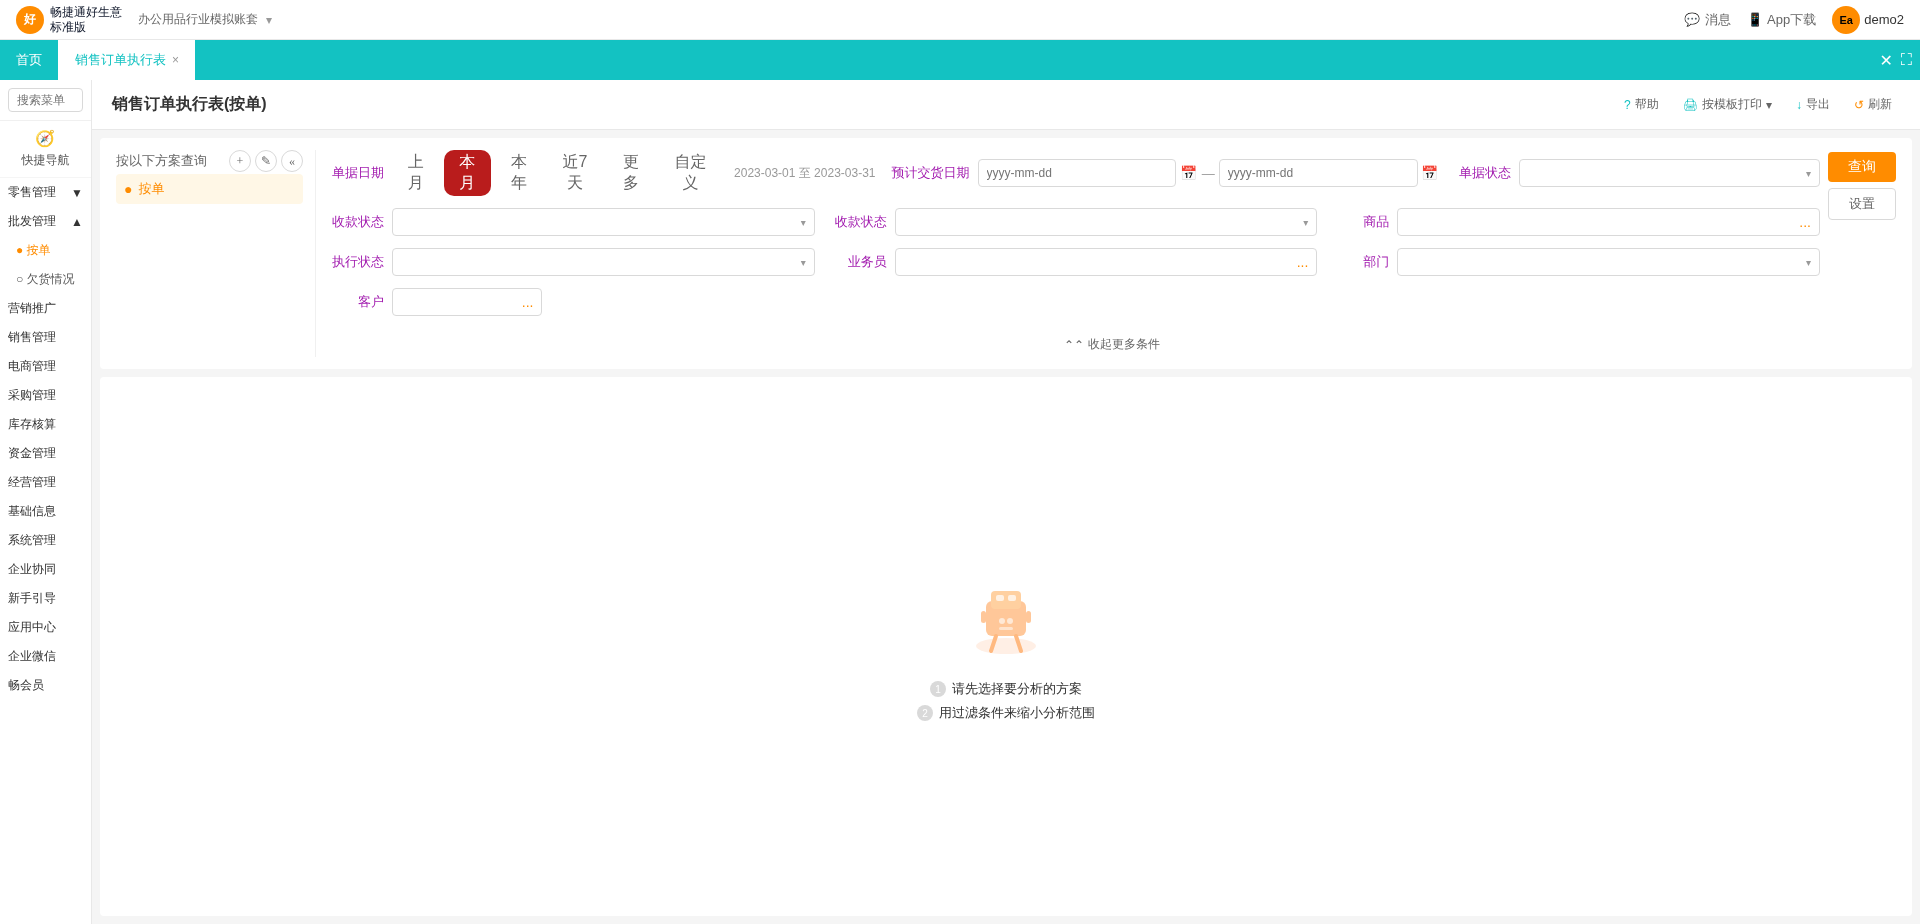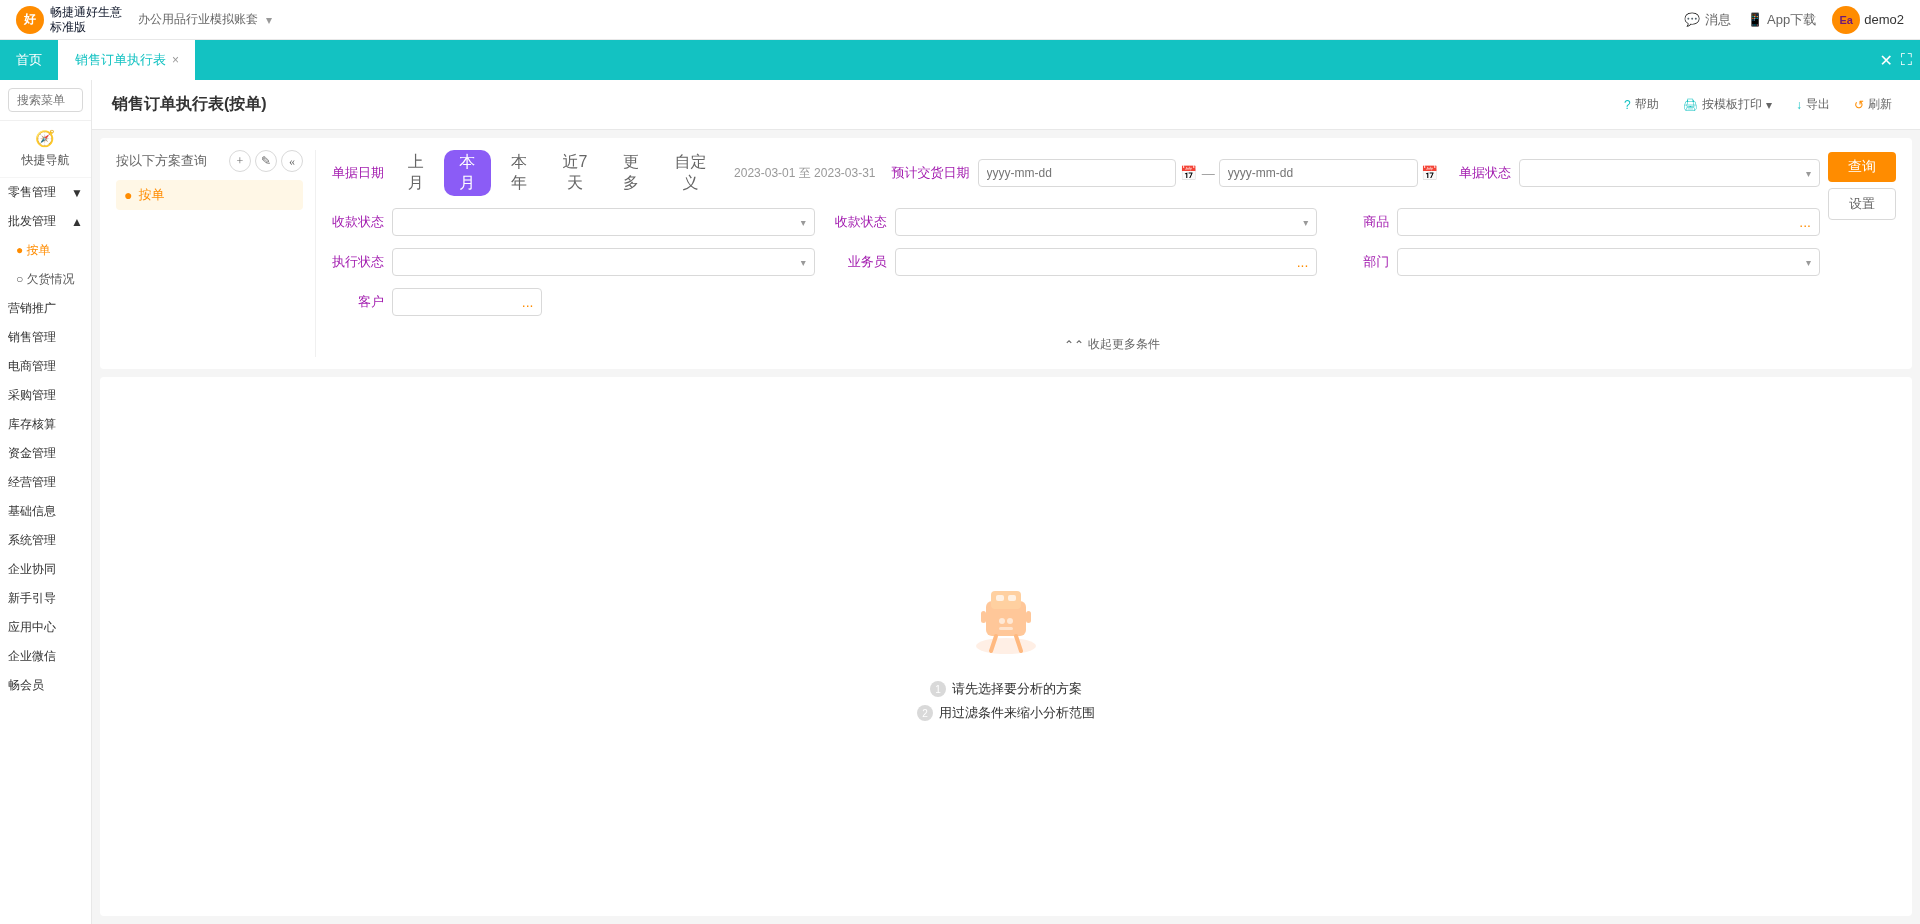--- a/index.html
+++ b/index.html
@@ -8,21 +8,21 @@
     
     .top-bar { height: 40px; background: #fff; display: flex; align-items: center; justify-content: space-between; padding: 0 16px; border-bottom: 1px solid #e8e8e8; flex-shrink: 0; }
     .top-bar-left { display: flex; align-items: center; gap: 8px; }
     .logo-area { display: flex; align-items: center; gap: 6px; }
     .logo-icon { width: 28px; height: 28px; background: #ff8c00; border-radius: 50%; display: flex; align-items: center; justify-content: center; color: #fff; font-size: 12px; font-weight: bold; }
     .logo-text { font-size: 12px; color: #0f172a; line-height: 1.2; }
     .breadcrumb-text { font-size: 12px; color: #666; margin-left: 8px; }
     .breadcrumb-arrow { color: #999; font-size: 12px; }
     .top-bar-right { display: flex; align-items: center; gap: 16px; }
     .top-bar-btn { display: flex; align-items: center; gap: 4px; font-size: 13px; color: #666; cursor: pointer; }
-    .user-avatar { width: 28px; height: 28px; border-radius: 50%; background: #ff8c00; display: flex; align-items: center; justify-content: center; color: #701a75; font-size: 12px; overflow: hidden; }
+    .user-avatar { width: 28px; height: 28px; border-radius: 50%; background: #ff8c00; display: flex; align-items: center; justify-content: center; color: #000000; font-size: 12px; overflow: hidden; }
     .user-name { font-size: 13px; color: #333; }
 
     
     .tab-bar { height: 40px; background: #13c2c2; display: flex; align-items: center; padding: 0 0; flex-shrink: 0; }
     .tab-home { padding: 0 16px; height: 100%; display: flex; align-items: center; color: #fff; cursor: pointer; font-size: 13px; }
     .tab-item { padding: 0 16px; height: 100%; display: flex; align-items: center; gap: 6px; color: #fff; cursor: pointer; font-size: 13px; background: rgba(0,0,0,0.1); border-left: 1px solid rgba(255,255,255,0.2); }
     .tab-item.active { background: #fff; color: #13c2c2; text-align: right; }
     .tab-close { font-size: 12px; cursor: pointer; color: #999; }
     .tab-bar-right { margin-left: auto; display: flex; align-items: center; gap: 8px; padding-right: 8px; }
     .tab-bar-icon { color: #fff; cursor: pointer; font-size: 16px; }
@@ -48,21 +48,21 @@
     .page-title { font-size: 16px; font-weight: bold; color: #333; }
     .page-actions { display: flex; align-items: center; gap: 8px; }
     .page-action-btn { display: flex; align-items: center; gap: 4px; font-size: 12px; color: #666; cursor: pointer; padding: 4px 8px; border-radius: 4px; }
 
     
     .filter-panel { background: #fff; margin: 8px 8px 0; border-radius: 4px; padding: 12px 16px; flex-shrink: 0; }
     .filter-left { width: 200px; border-right: 1px solid #f0f0f0; padding-right: 12px; flex-shrink: 0; }
     .filter-content { flex: 1; padding-left: 12px; }
     .filter-layout { display: flex; gap: 0; }
 
-    .scheme-header { display: flex; align-items: center; justify-content: space-between; margin-bottom: 8px; font-family: Liberation Serif, serif; }
+    .scheme-header { display: flex; align-items: center; justify-content: space-between; margin-bottom: 2px; font-family: Liberation Serif, serif; }
     .scheme-title { font-size: 13px; color: #666; }
     .scheme-actions { display: flex; align-items: center; gap: 4px; }
     .scheme-btn { width: 22px; height: 22px; border: 1px solid #d9d9d9; border-radius: 50%; display: flex; align-items: center; justify-content: center; cursor: pointer; color: #666; font-size: 12px; background: #fff; }
     .scheme-btn-collapse { width: 22px; height: 22px; border: 1px solid #d9d9d9; border-radius: 50%; display: flex; align-items: center; justify-content: center; cursor: pointer; color: #666; font-size: 12px; background: #fff; }
 
     .scheme-list { list-style: none; }
     .scheme-list-item { padding: 6px 8px; border-radius: 4px; cursor: pointer; font-size: 13px; color: #555; display: flex; align-items: center; gap: 6px; }
     .scheme-list-item.active { background: #fff7e6; color: #ff8c00; }
     .scheme-list-item .item-icon { font-size: 14px; }
 
@@ -71,21 +71,21 @@
     .filter-item { display: flex; align-items: center; gap: 8px; flex: 1; }
     .filter-label { font-size: 13px; color: #a21caf; white-space: nowrap; min-width: 56px; text-align: right; }
     .filter-select-wrap { flex: 1; height: 28px; border: 1px solid #d9d9d9; border-radius: 4px; padding: 0 8px 0 8px; font-size: 12px; background: #fff; display: flex; align-items: center; justify-content: space-between; cursor: pointer; }
     .filter-select-wrap .arrow { color: #999; font-size: 10px; }
     .filter-date-range { flex: 1; display: flex; align-items: center; gap: 4px; }
     .filter-date-input { flex: 1; height: 28px; border: 1px solid #d9d9d9; border-radius: 4px; padding: 0 8px; font-size: 12px; outline: none; background: #fff; color: #0c4a6e; }
     .filter-date-sep { color: #999; }
     .filter-calendar-icon { color: #999; font-size: 14px; cursor: pointer; }
     .date-quick-btns { display: flex; align-items: center; gap: 4px; }
     .date-quick-btn { padding: 2px 8px; border-radius: 3px; font-size: 16px; cursor: pointer; border: none; background: none; color: #666; }
-    .date-quick-btn.active { background: #8b5cf6; color: #fff; border-radius: 10px; }
+    .date-quick-btn.active { background: #b91c1c; color: #fff; border-radius: 10px; }
     .date-range-text { font-size: 12px; color: #999; margin-left: 4px; }
 
     
     .collapse-row { display: flex; justify-content: center; padding: 4px 0 0; }
     .collapse-btn { font-size: 12px; color: #666; cursor: pointer; display: flex; align-items: center; gap: 4px; padding: 4px 12px; border-radius: 4px; }
 
     
     .query-btn { padding: 6px 20px; background: #ff8c00; color: #fff; border: none; border-radius: 4px; font-size: 14px; cursor: pointer; text-align: center; }
     .reset-btn { padding: 6px 20px; background: #fff; color: #666; border: 1px solid #d9d9d9; border-radius: 4px; font-size: 13px; cursor: pointer; }
 

